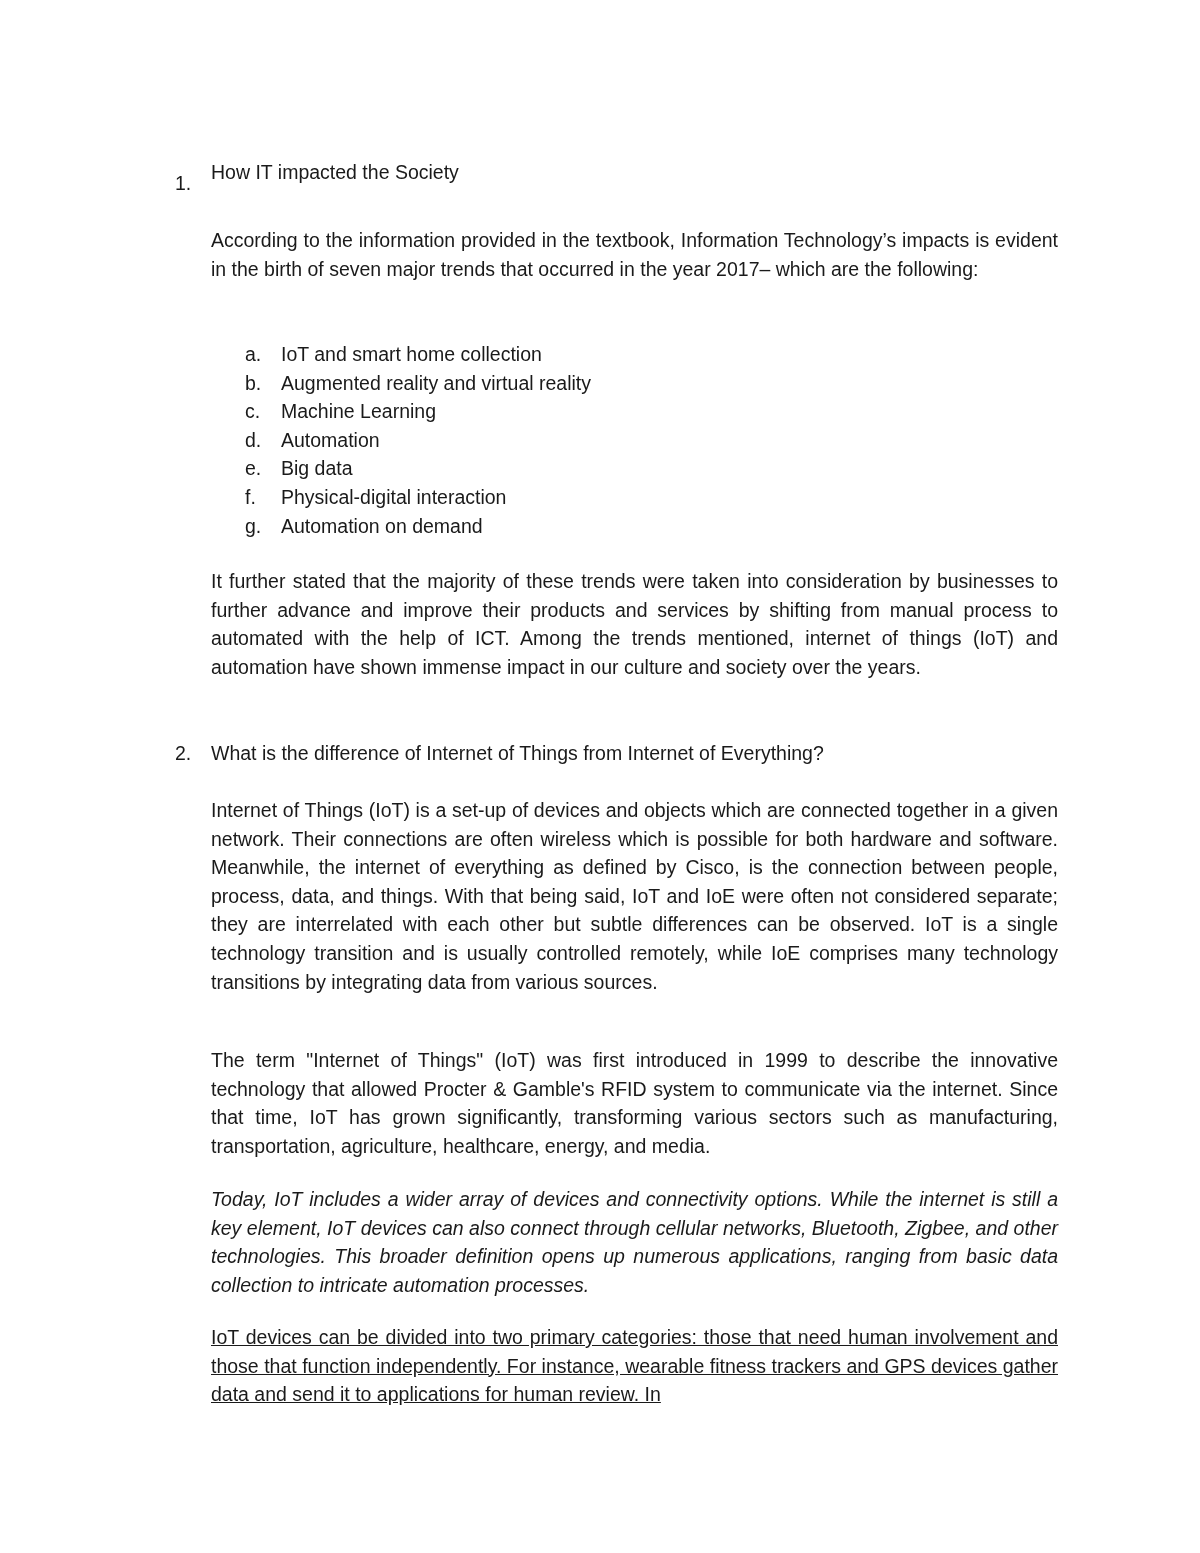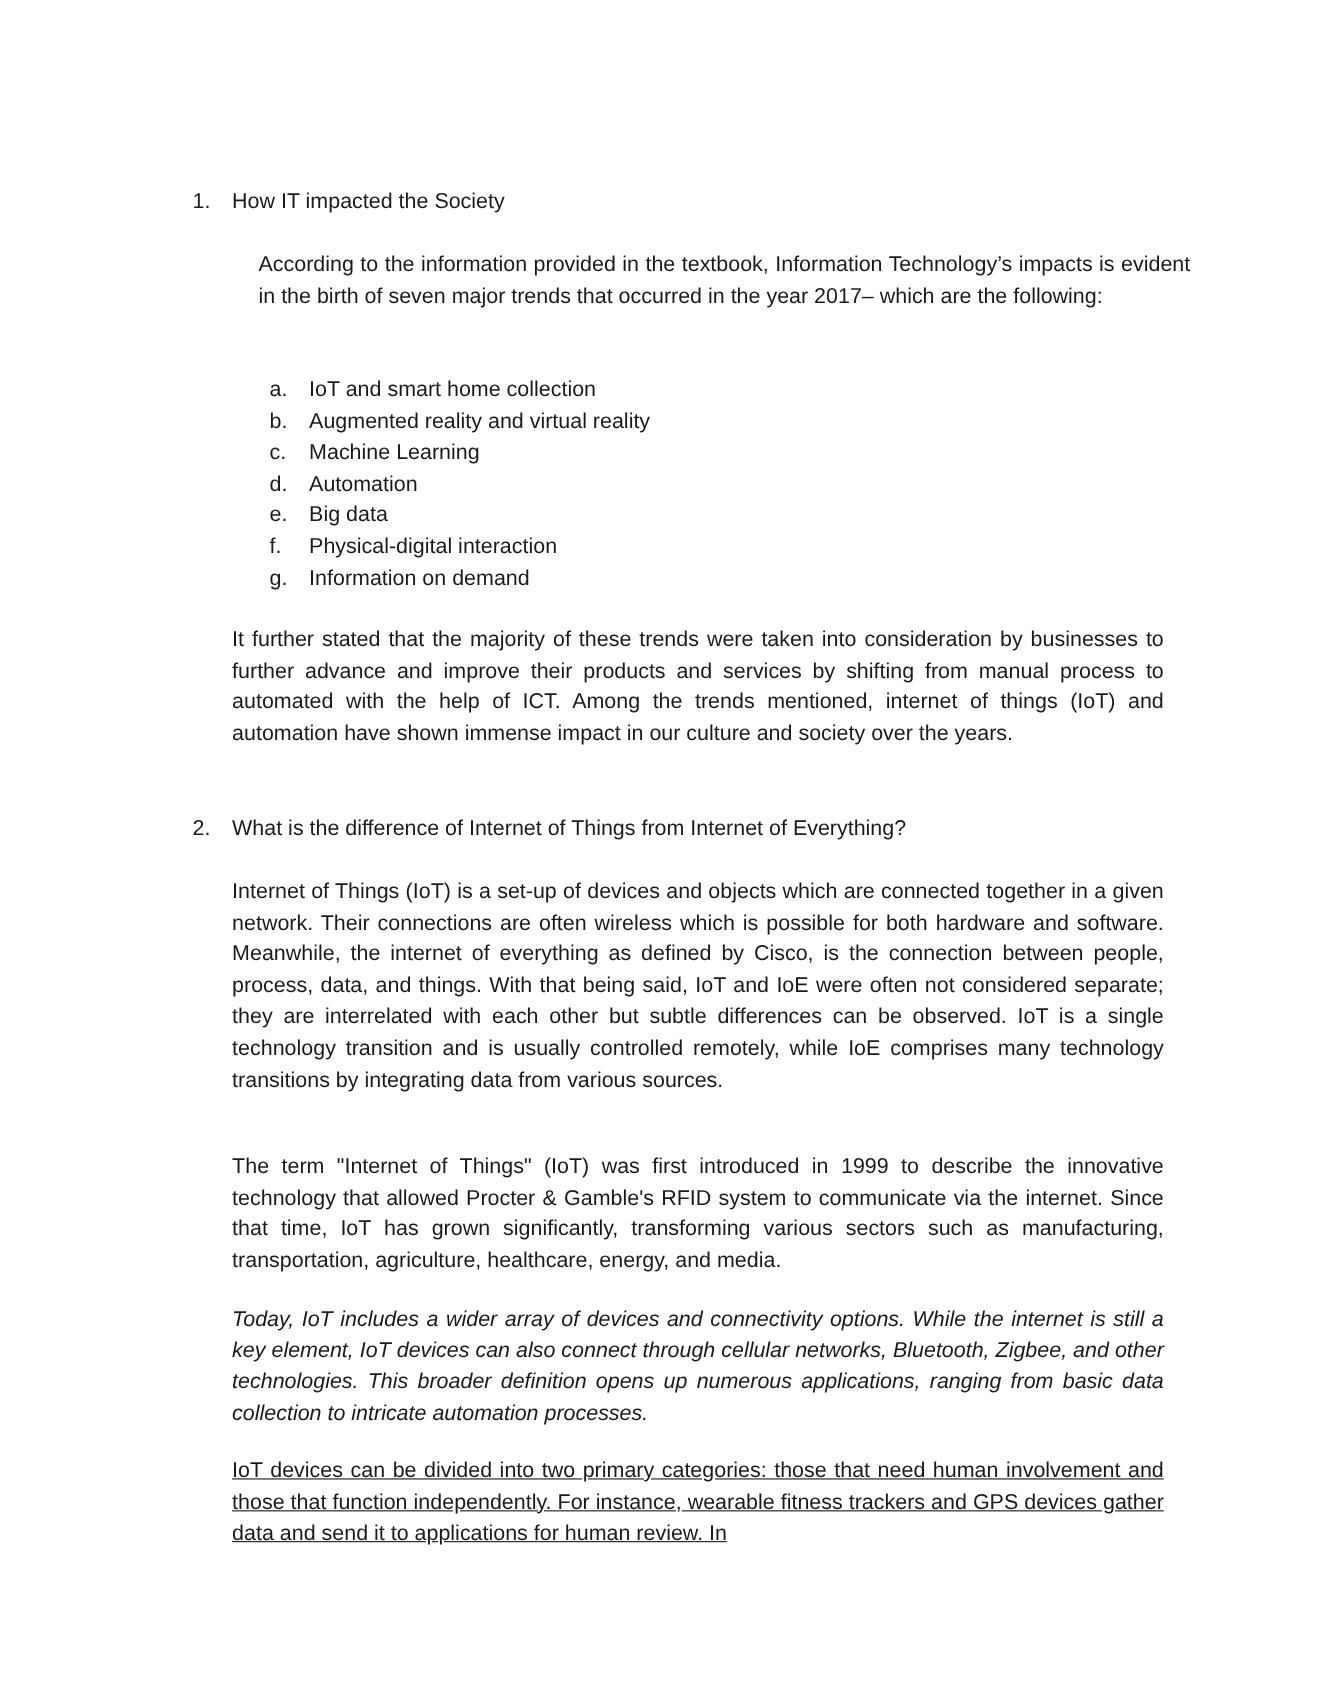--- a/index.html
+++ b/index.html
@@ -15,32 +15,32 @@
     ul.alpha { list-style: none; margin: 0; padding: 0; position: absolute; left: 245px; top: 340px; }
     ul.alpha li { position: relative; font-size: 19.5px; line-height: 28.6px; height: 28.6px; padding-left: 36px; white-space: nowrap; }
     ul.alpha li .marker { position: absolute; left: 0; top: 0; }
   </style>
 </head>
 <body>
 
 <div class="page">
 
   <div class="num" style="top:169px;">1.</div>
-  <div class="block heading" style="top:169px;">How IT impacted the Society</div>
+  <div class="block heading" style="top:158px;">How IT impacted the Society</div>
 
-  <div class="block just" style="top:226px;margin-left:24px;">According to the information provided in the textbook, Information Technology’s impacts is evident in the birth of seven major trends that occurred in the year 2017– which are the following:</div>
+  <div class="block just" style="top:226px;">According to the information provided in the textbook, Information Technology’s impacts is evident in the birth of seven major trends that occurred in the year 2017– which are the following:</div>
 
   <ul class="alpha">
     <li><span class="marker">a.</span><span>IoT and smart home collection</span></li>
     <li><span class="marker">b.</span><span>Augmented reality and virtual reality</span></li>
     <li><span class="marker">c.</span><span>Machine Learning</span></li>
     <li><span class="marker">d.</span><span>Automation</span></li>
     <li><span class="marker">e.</span><span>Big data</span></li>
     <li><span class="marker">f.</span><span>Physical-digital interaction</span></li>
-    <li><span class="marker">g.</span><span>Information on demand</span></li>
+    <li><span class="marker">g.</span><span>Automation on demand</span></li>
   </ul>
 
   <div class="block just" style="top:567px;">It further stated that the majority of these trends were taken into consideration by businesses to further advance and improve their products and services by shifting from manual process to automated with the help of ICT. Among the trends mentioned, internet of things (IoT) and automation have shown immense impact in our culture and society over the years.</div>
 
   <div class="num" style="top:739px;">2.</div>
   <div class="block heading" style="top:739px;">What is the difference of Internet of Things from Internet of Everything?</div>
 
   <div class="block just" style="top:796px;">Internet of Things (IoT) is a set-up of devices and objects which are connected together in a given network. Their connections are often wireless which is possible for both hardware and software. Meanwhile, the internet of everything as defined by Cisco, is the connection between people, process, data, and things. With that being said, IoT and IoE were often not considered separate; they are interrelated with each other but subtle differences can be observed. IoT is a single technology transition and is usually controlled remotely, while IoE comprises many technology transitions by integrating data from various sources.</div>
   <div class="block just" style="top:1046px;">The term "Internet of Things" (IoT) was first introduced in 1999 to describe the innovative technology that allowed Procter &amp; Gamble's RFID system to communicate via the internet. Since that time, IoT has grown significantly, transforming various sectors such as manufacturing, transportation, agriculture, healthcare, energy, and media.</div>
   <div class="block just" style="top:1185px;font-style:italic;">Today, IoT includes a wider array of devices and connectivity options. While the internet is still a key element, IoT devices can also connect through cellular networks, Bluetooth, Zigbee, and other technologies. This broader definition opens up numerous applications, ranging from basic data collection to intricate automation processes.</div>

